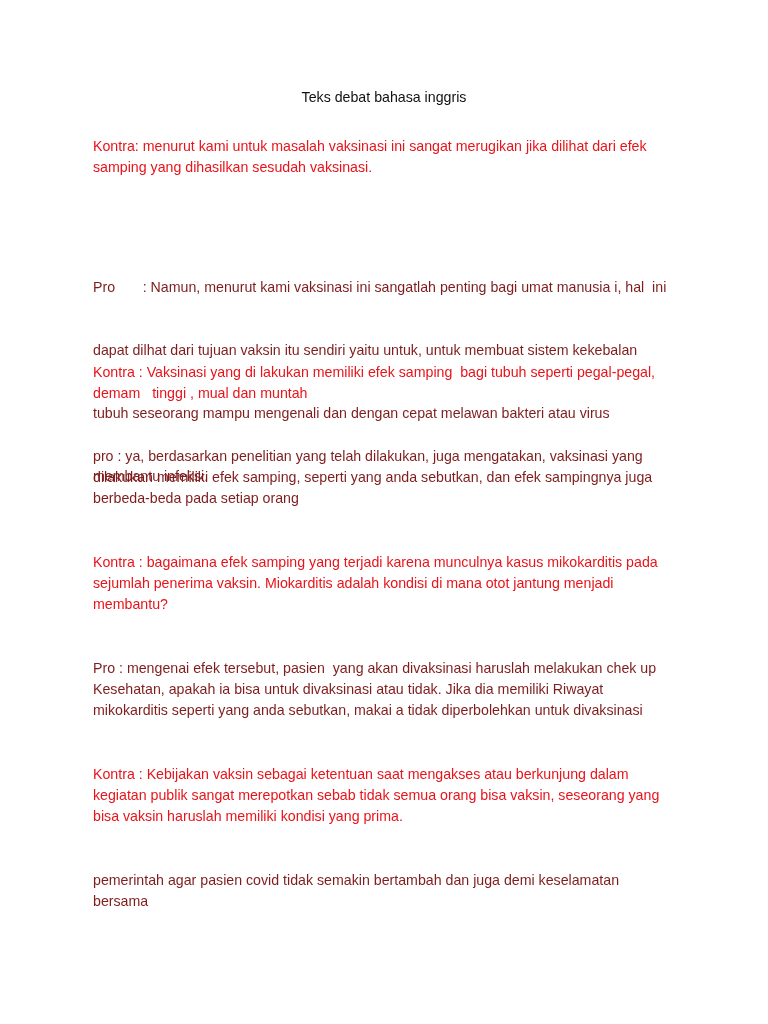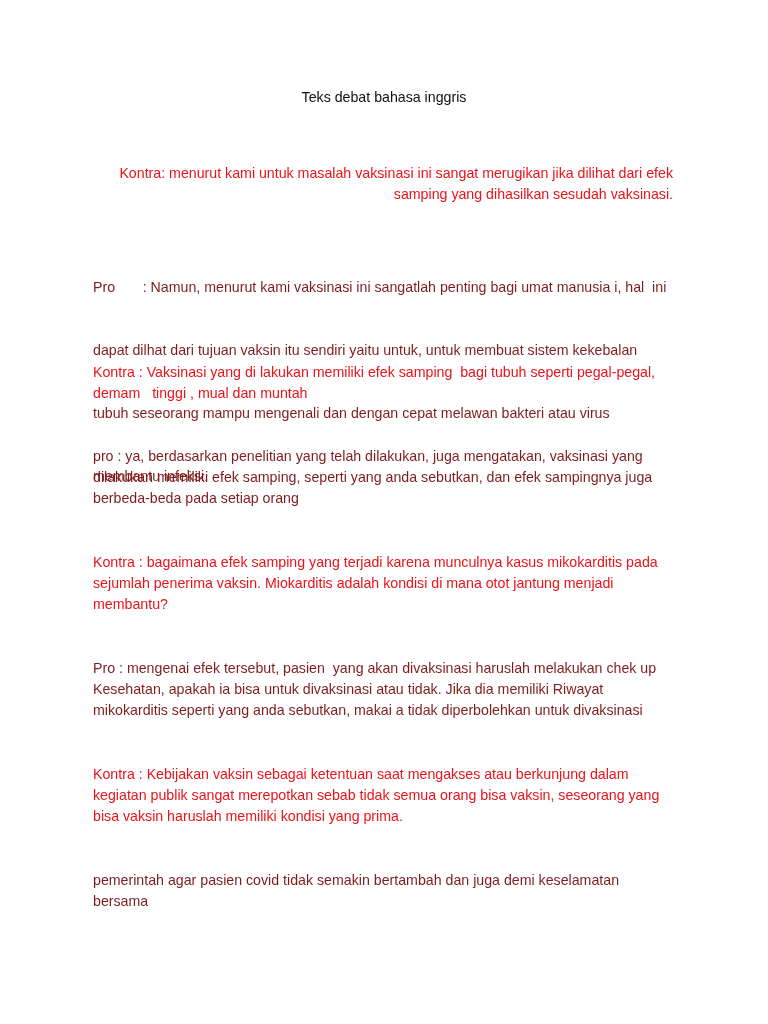--- a/index.html
+++ b/index.html
@@ -48,21 +48,21 @@
     }
     .kontra { color: #e8141b; }
     .pro { color: #7f1d1d; }
   </style>
 </head>
 <body>
 
 <div class="page">
   <div class="title">Teks debat bahasa inggris</div>
 
-  <div class="para kontra" style="top:163px;text-align:right;">
+  <div class="para kontra" style="top:136px;">
     <span class="line">Kontra:  menurut kami untuk masalah vaksinasi ini sangat merugikan jika dilihat dari efek</span>
     <span class="line">samping yang dihasilkan sesudah vaksinasi.</span>
   </div>
 
   <div class="para pro" style="top:235px; white-space:pre;">
     <span class="line" style="white-space:pre;">Pro       : Namun, menurut kami vaksinasi ini sangatlah penting bagi umat manusia i, hal  ini</span>
     <span class="line">dapat dilhat dari tujuan vaksin itu sendiri yaitu untuk, untuk membuat sistem kekebalan</span>
     <span class="line">tubuh seseorang mampu mengenali dan dengan cepat melawan bakteri atau virus</span>
     <span class="line">membantu infeksi.</span>
   </div>

